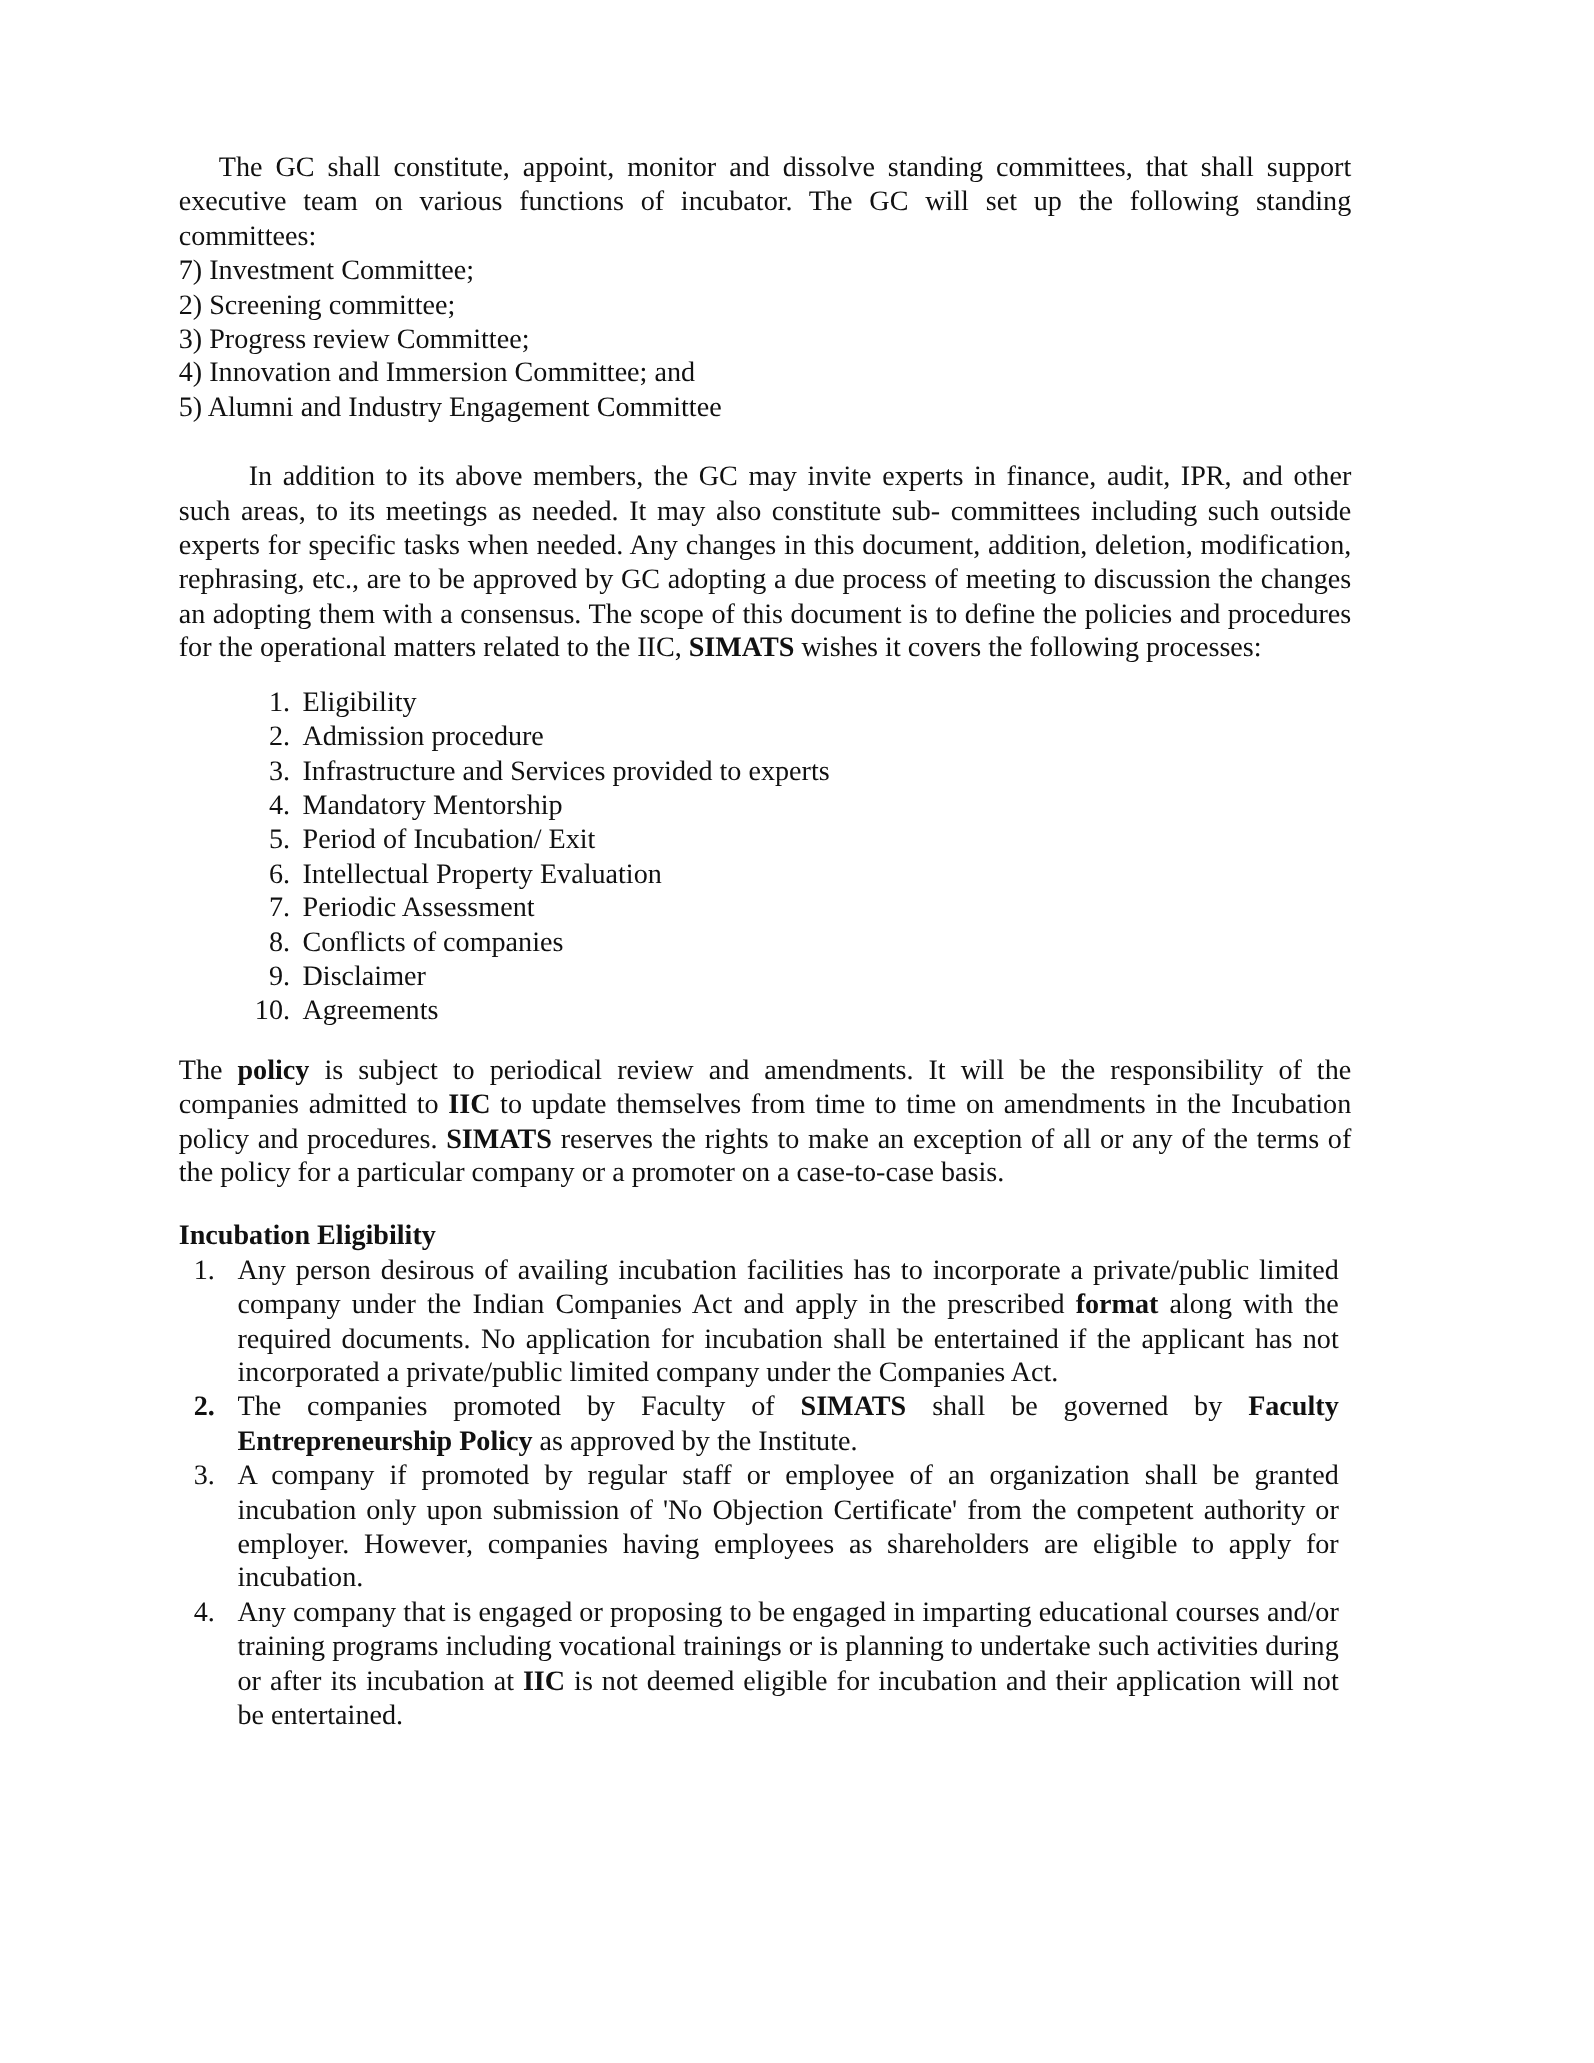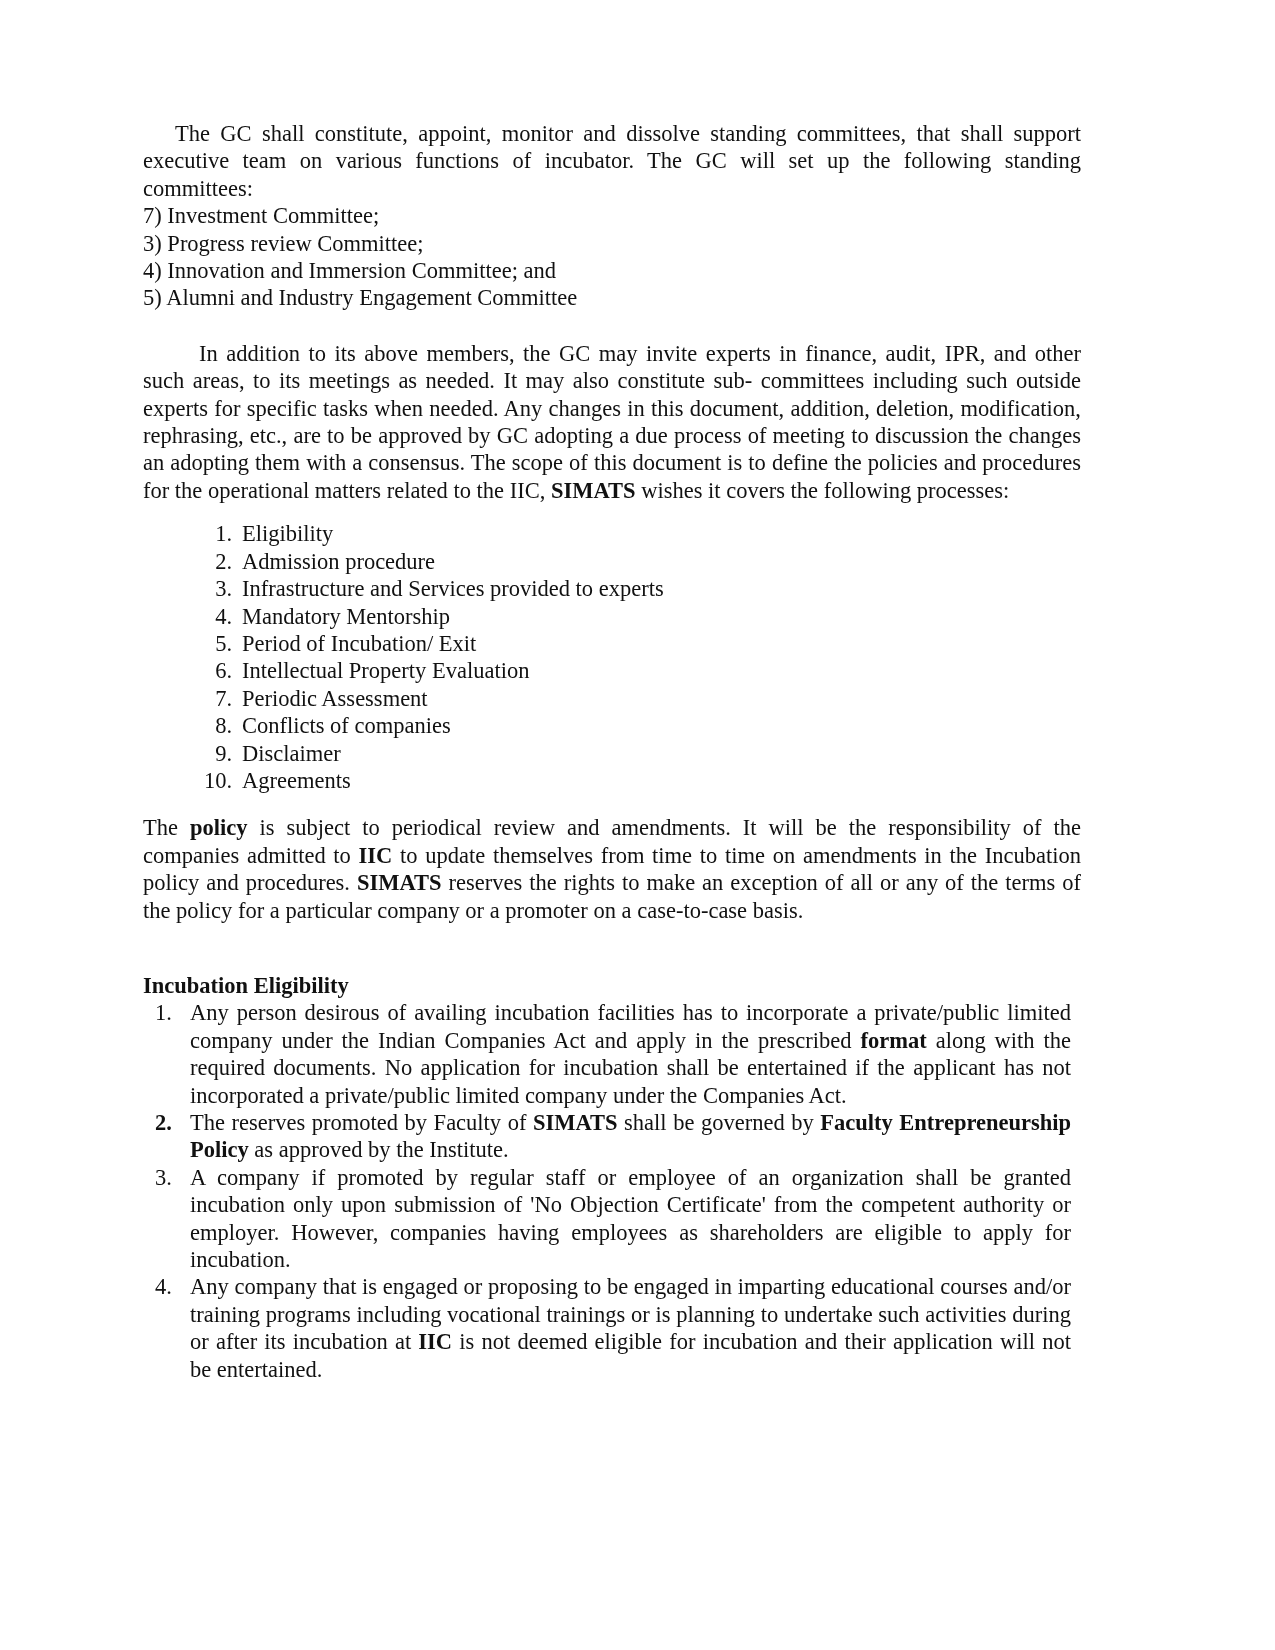--- a/index.html
+++ b/index.html
@@ -11,36 +11,37 @@
   p { margin: 0; line-height: 27.4px; text-align: justify; }
   .indent1 { text-indent: 32px; }
   .indent2 { text-indent: 56px; }
   .plain-list { margin: 0; padding: 0; list-style: none; }
   .plain-list li { line-height: 27.4px; }
   .gap-a { height: 28px; }
   .proc-list { margin: 16px 0 0 0; padding: 0; list-style: none; }
   .proc-list li { line-height: 27.4px; display: flex; }
   .proc-list .num { width: 99px; text-align: right; padding-right: 10px; box-sizing: border-box; }
   .gap-b { height: 20px; }
-  .heading { font-weight: bold; line-height: 27.4px; margin-top: 48px; }
+  .heading { font-weight: bold; line-height: 27.4px; margin-top: 23px; }
   .elig-list { margin: 0; padding: 0; list-style: none; width: 928px; }
   .elig-list li { display: flex; line-height: 27.4px; }
   .elig-list .num { width: 47px; flex: 0 0 47px; padding-left: 12px; box-sizing: border-box; }
   .elig-list .num.bold { font-weight: bold; }
   .elig-list .txt { flex: 1; text-align: justify; }
   b { font-weight: bold; }
 </style>
 </head>
 <body>
 
 <div class="page">
 
   <p class="indent1">The GC shall constitute, appoint, monitor and dissolve standing committees, that shall support executive team on various functions of incubator. The GC will set up the following standing committees:</p>
   <ul class="plain-list">
     <li>7) Investment Committee;</li>
+    <li>2) Screening committee;</li>
     <li>3) Progress review Committee;</li>
     <li>4) Innovation and Immersion Committee; and</li>
     <li>5) Alumni and Industry Engagement Committee</li>
   </ul>
 
   <div class="gap-a"></div>
 
   <p class="indent2"><span>In addition to its above members, the GC may invite experts in finance, audit, IPR, and other such areas, to its meetings as needed. It may also constitute sub- committees including such outside experts for specific tasks when needed. Any changes in this document, addition, deletion, modification, rephrasing, etc., are to be approved by GC adopting a due process of meeting to discussion the changes an adopting them with a consensus. The scope of this document is to define the policies and procedures for the operational matters related to the IIC, </span><b>SIMATS</b><span> wishes it covers the following processes:</span></p>
 
   <ol class="proc-list">
@@ -92,21 +93,21 @@
 
   <div class="heading">Incubation Eligibility</div>
 
   <ol class="elig-list">
     <li>
       <span class="num">1.</span>
       <span class="txt"><span>Any person desirous of availing incubation facilities has to incorporate a private/public limited company under the Indian Companies Act and apply in the prescribed </span><b>format</b><span> along with the required documents. No application for incubation shall be entertained if the applicant has not incorporated a private/public limited company under the Companies Act.</span></span>
     </li>
     <li>
       <span class="num bold">2.</span>
-      <span class="txt"><span>The reserves promoted by Faculty of </span><b>SIMATS</b><span> shall be governed by </span><b>Faculty Entrepreneurship Policy</b><span> as approved by the Institute.</span></span>
+      <span class="txt"><span>The companies promoted by Faculty of </span><b>SIMATS</b><span> shall be governed by </span><b>Faculty Entrepreneurship Policy</b><span> as approved by the Institute.</span></span>
     </li>
     <li>
       <span class="num">3.</span>
       <span class="txt">A company if promoted by regular staff or employee of an organization shall be granted incubation only upon submission of 'No Objection Certificate' from the competent authority or employer. However, companies having employees as shareholders are eligible to apply for incubation.</span>
     </li>
     <li>
       <span class="num">4.</span>
       <span class="txt"><span>Any company that is engaged or proposing to be engaged in imparting educational courses and/or training programs including vocational trainings or is planning to undertake such activities during or after its incubation at </span><b>IIC</b><span> is not deemed eligible for incubation and their application will not be entertained.</span></span>
     </li>
   </ol>

